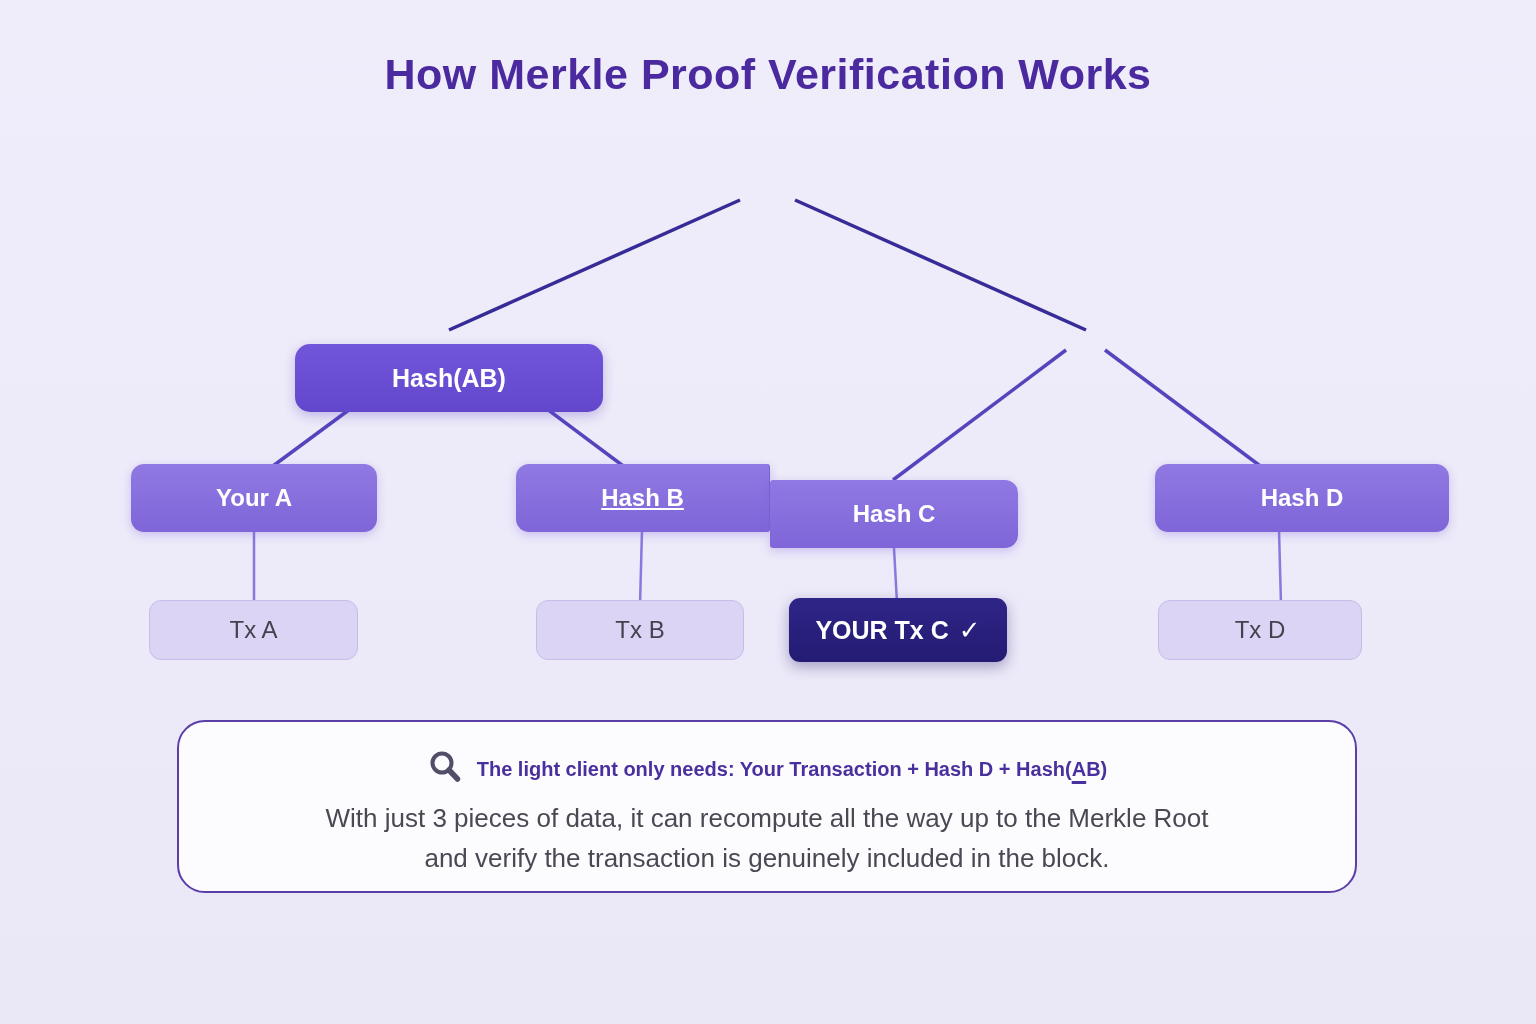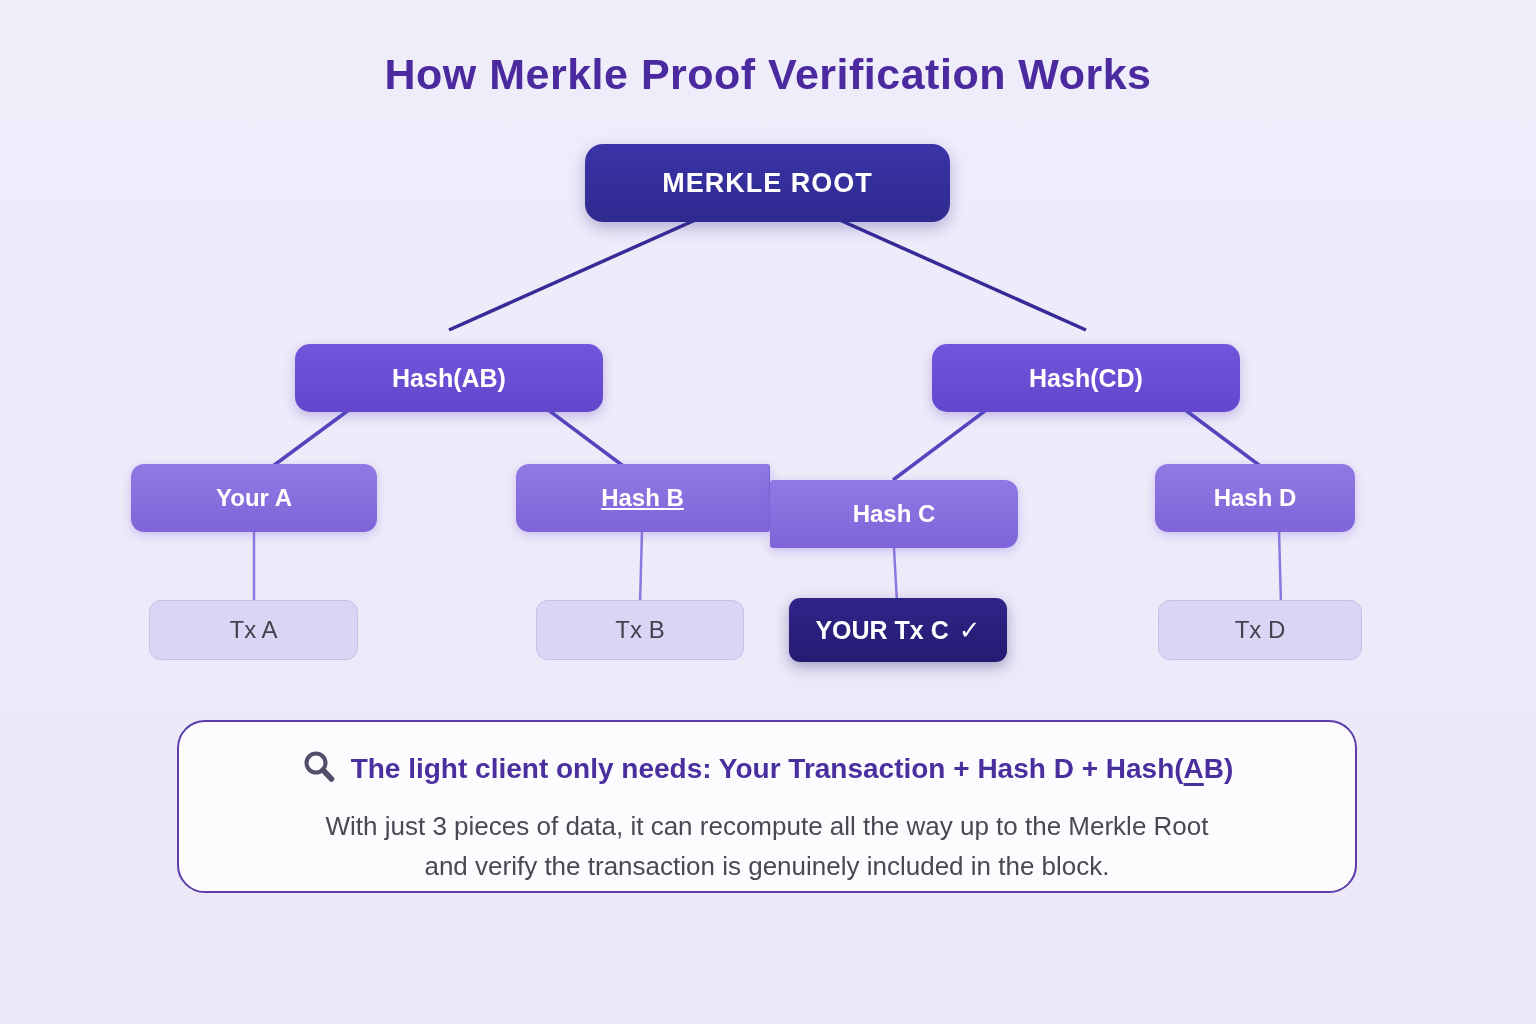--- a/index.html
+++ b/index.html
@@ -64,21 +64,21 @@
   .node-hash {
     top: 464px; height: 68px;
     background: linear-gradient(180deg, #9079E3 0%, #7F65D8 100%);
     border-radius: 13px;
     font-size: 24px;
     box-shadow: 0 3px 10px rgba(112,85,219,0.28);
   }
   .node-hash-a { left: 131px; width: 246px; }
   .node-hash-b { left: 516px; width: 254px; border-radius: 13px 3px 3px 13px; border-right: 1px solid #7A63D2; text-decoration: underline; }
   .node-hash-c { left: 770px; width: 248px; border-radius: 3px 13px 13px 3px; margin-top: 16px; }
-  .node-hash-d { left: 1155px; width: 200px; justify-content: center; }
+  .node-hash-d { left: 1155px; width: 294px; justify-content: center; }
   .node-tx {
     top: 600px; height: 60px;
     background: #DCD4F4;
     border: 1px solid #C7BDE8;
     border-radius: 12px;
     color: #45424F;
     font-weight: 400;
     font-size: 24px;
   }
   .node-tx-a { left: 149px; width: 209px; }
@@ -109,31 +109,31 @@
     align-items: center;
     padding-top: 27px;
   }
   .callout-headline-row {
     display: flex;
     align-items: center;
     justify-content: center;
     gap: 14px;
   }
   .callout-headline {
-    font-size: 28px;
+    font-size: 20px;
     font-weight: 700;
     color: #4A2F9F;
   }
   .callout-headline .ul {
     text-decoration: underline;
     text-decoration-thickness: 3px;
     text-underline-offset: 5px;
   }
   .callout-body {
-    margin-top: 17px;
+    margin-top: 9px;
     text-align: center;
     font-size: 26px;
     line-height: 40px;
     color: #4B4853;
   }
 </style>
 </head>
 <body>
 
 <div class="canvas">
@@ -146,29 +146,23 @@
     <line class="l-mid" x1="430" y1="350" x2="254" y2="480"></line>
     <line class="l-mid" x1="468" y1="350" x2="642" y2="480"></line>
     <line class="l-mid" x1="1066" y1="350" x2="893" y2="480"></line>
     <line class="l-mid" x1="1105" y1="350" x2="1279" y2="480"></line>
     <line class="l-light" x1="254" y1="530" x2="254" y2="605"></line>
     <line class="l-light" x1="642" y1="530" x2="640" y2="605"></line>
     <line class="l-light" x1="893" y1="530" x2="897" y2="603"></line>
     <line class="l-light" x1="1279" y1="530" x2="1281" y2="605"></line>
   </svg>
 
-  <div class="node node-root">
-    <span>MERKLE ROOT</span>
-  </div>
 
   <div class="node node-branch node-ab">
     <span>Hash(AB)</span>
-  </div>
-  <div class="node node-branch node-cd">
-    <span>Hash(CD)</span>
   </div>
 
   <div class="node node-hash node-hash-a">
     <span>Your A</span>
   </div>
   <div class="node node-hash node-hash-b">
     <span>Hash B</span>
   </div>
   <div class="node node-hash node-hash-c">
     <span>Hash C</span>

